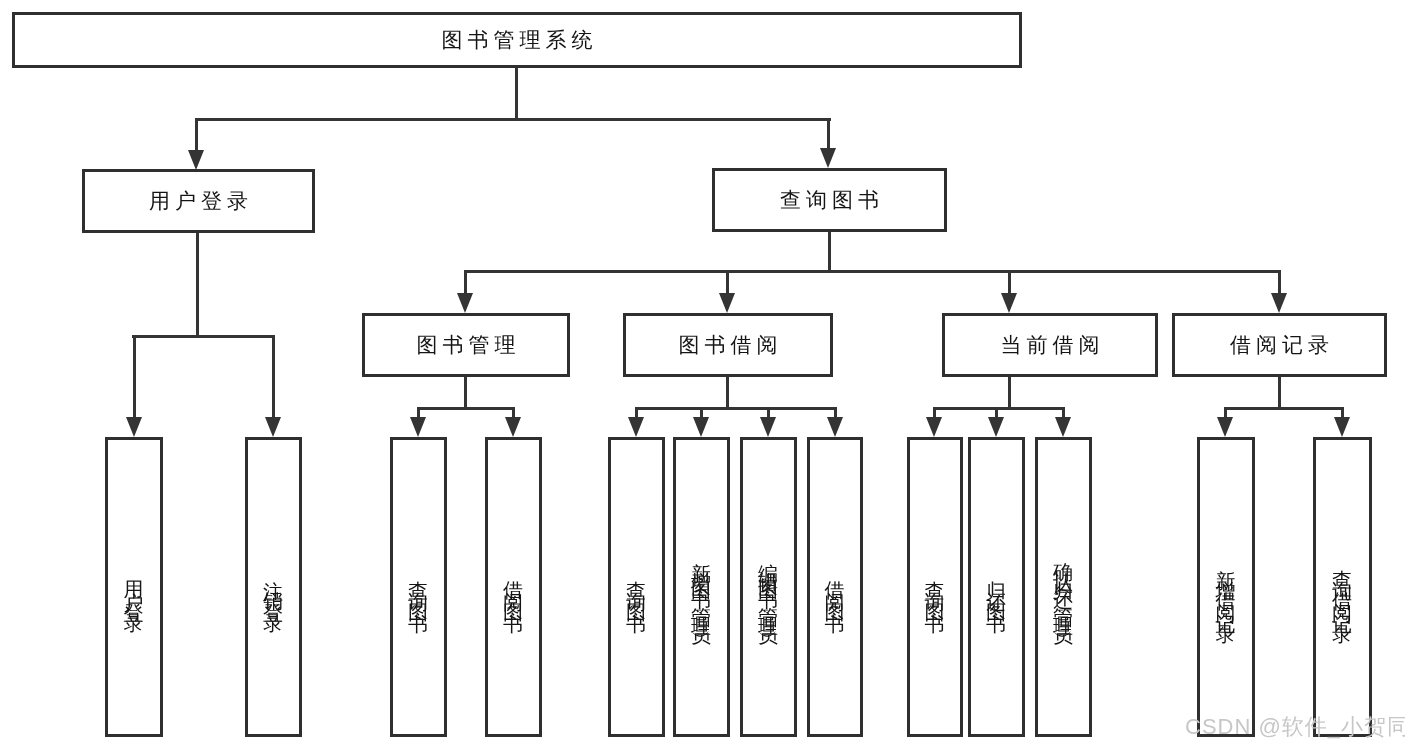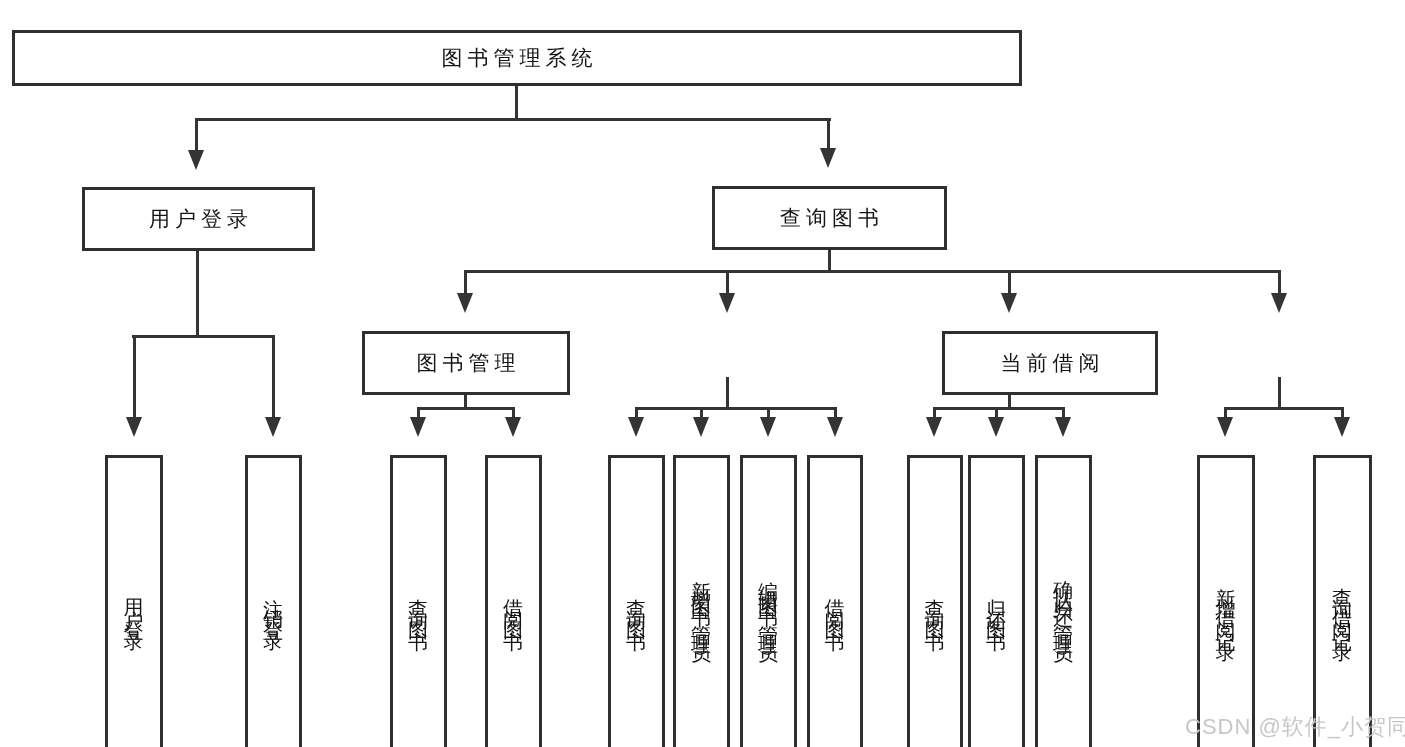--- a/index.html
+++ b/index.html
@@ -4,21 +4,20 @@
 <style>
   html,body{margin:0;padding:0;background:#ffffff;}
   .canvas{
     position:relative;width:1405px;height:747px;background:#ffffff;overflow:hidden;
     font-family:"Liberation Sans","DejaVu Sans",sans-serif;
   }
   .box{
     position:absolute;box-sizing:border-box;background:#ffffff;
     border:3px solid #2f2f2f;display:flex;align-items:center;justify-content:center;
     z-index:2;
-    margin-top:18px;
   }
   .lbl{
     font-size:21px;letter-spacing:5px;color:#151515;white-space:nowrap;
     text-indent:5px;
   }
   .vlbl{
     writing-mode:vertical-rl;font-size:20px;letter-spacing:11px;
     color:#151515;line-height:1;white-space:nowrap;
   }
   .vl{position:absolute;width:3px;background:#343434;z-index:1;}
@@ -45,22 +44,28 @@
   <div class="box" style="left:82px;top:169px;width:233px;height:64px">
     <span class="lbl">用户登录</span>
   </div>
   <div class="box" style="left:712px;top:168px;width:235px;height:64px">
     <span class="lbl">查询图书</span>
   </div>
 
   <div class="box" style="left:362px;top:313px;width:208px;height:64px">
     <span class="lbl">图书管理</span>
   </div>
+  <div class="box" style="left:623px;top:313px;width:210px;height:64px">
+    <span class="lbl">图书借阅</span>
+  </div>
   <div class="box" style="left:942px;top:313px;width:216px;height:64px">
     <span class="lbl">当前借阅</span>
+  </div>
+  <div class="box" style="left:1172px;top:313px;width:215px;height:64px">
+    <span class="lbl">借阅记录</span>
   </div>
 
   <div class="box" style="left:105px;top:437px;width:58px;height:300px">
     <span class="vlbl">用户登录</span>
   </div>
   <div class="box" style="left:245px;top:437px;width:57px;height:300px">
     <span class="vlbl">注销登录</span>
   </div>
 
   <div class="box" style="left:390px;top:437px;width:57px;height:300px">

